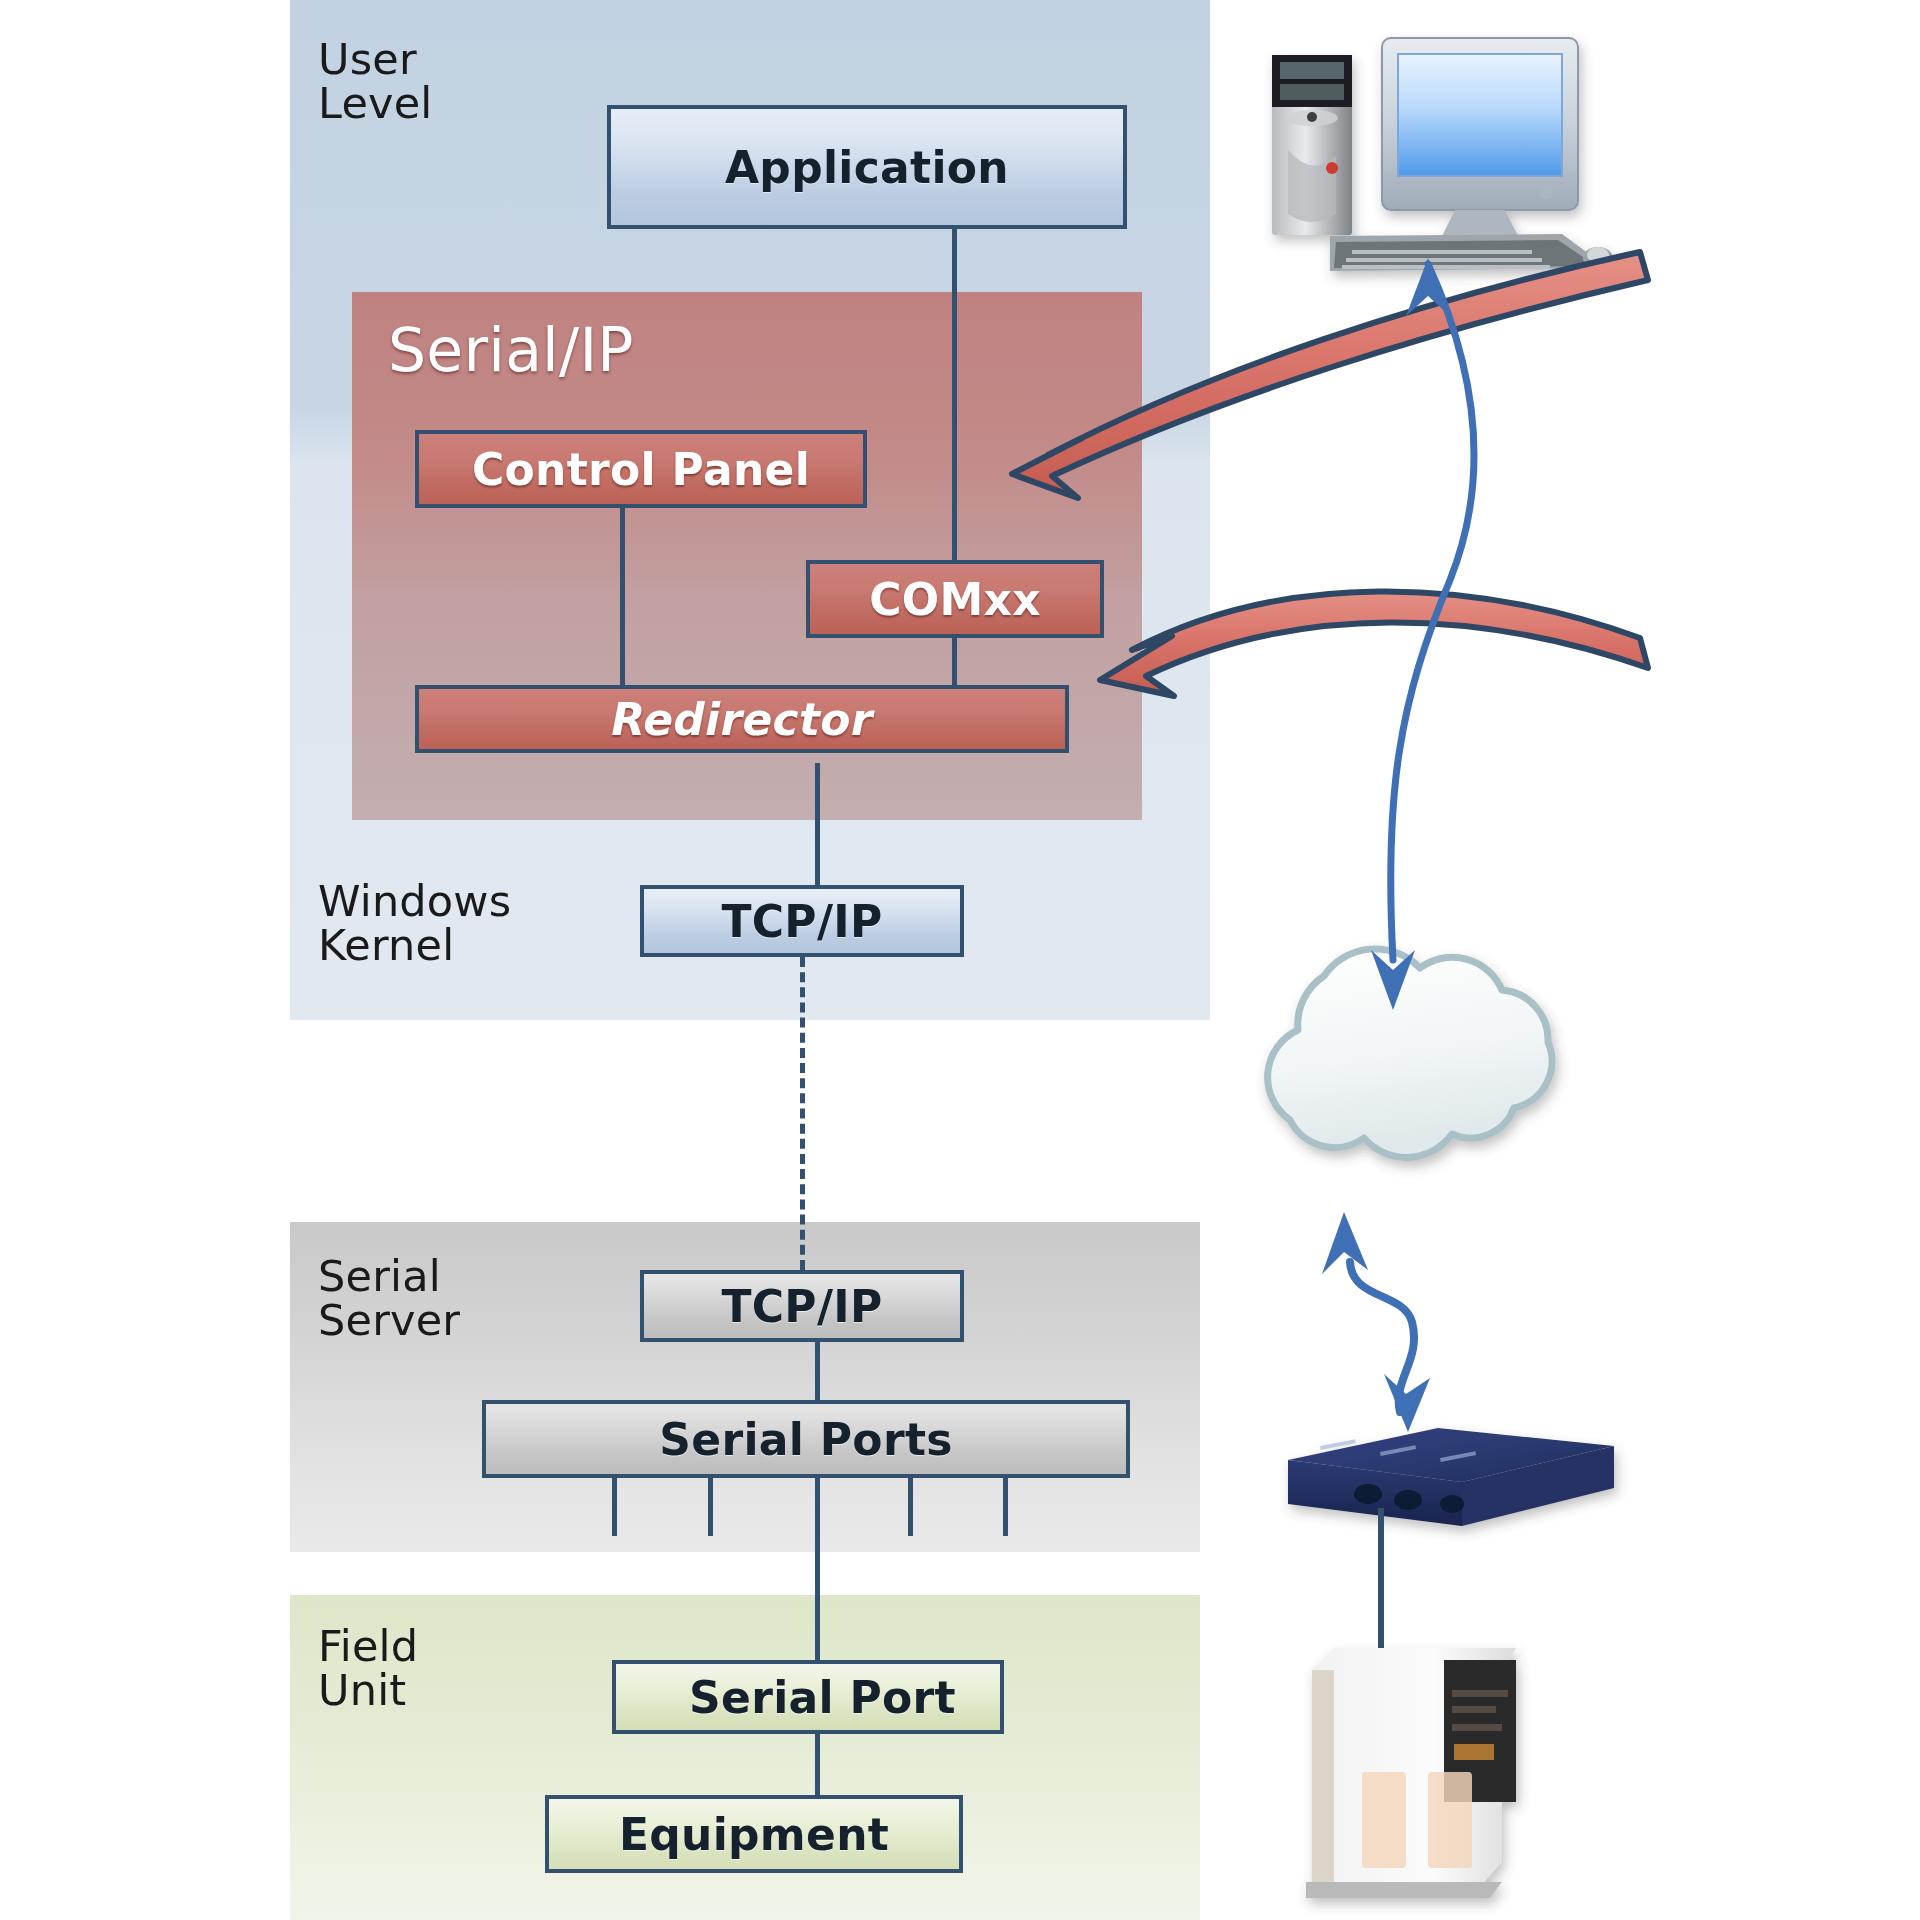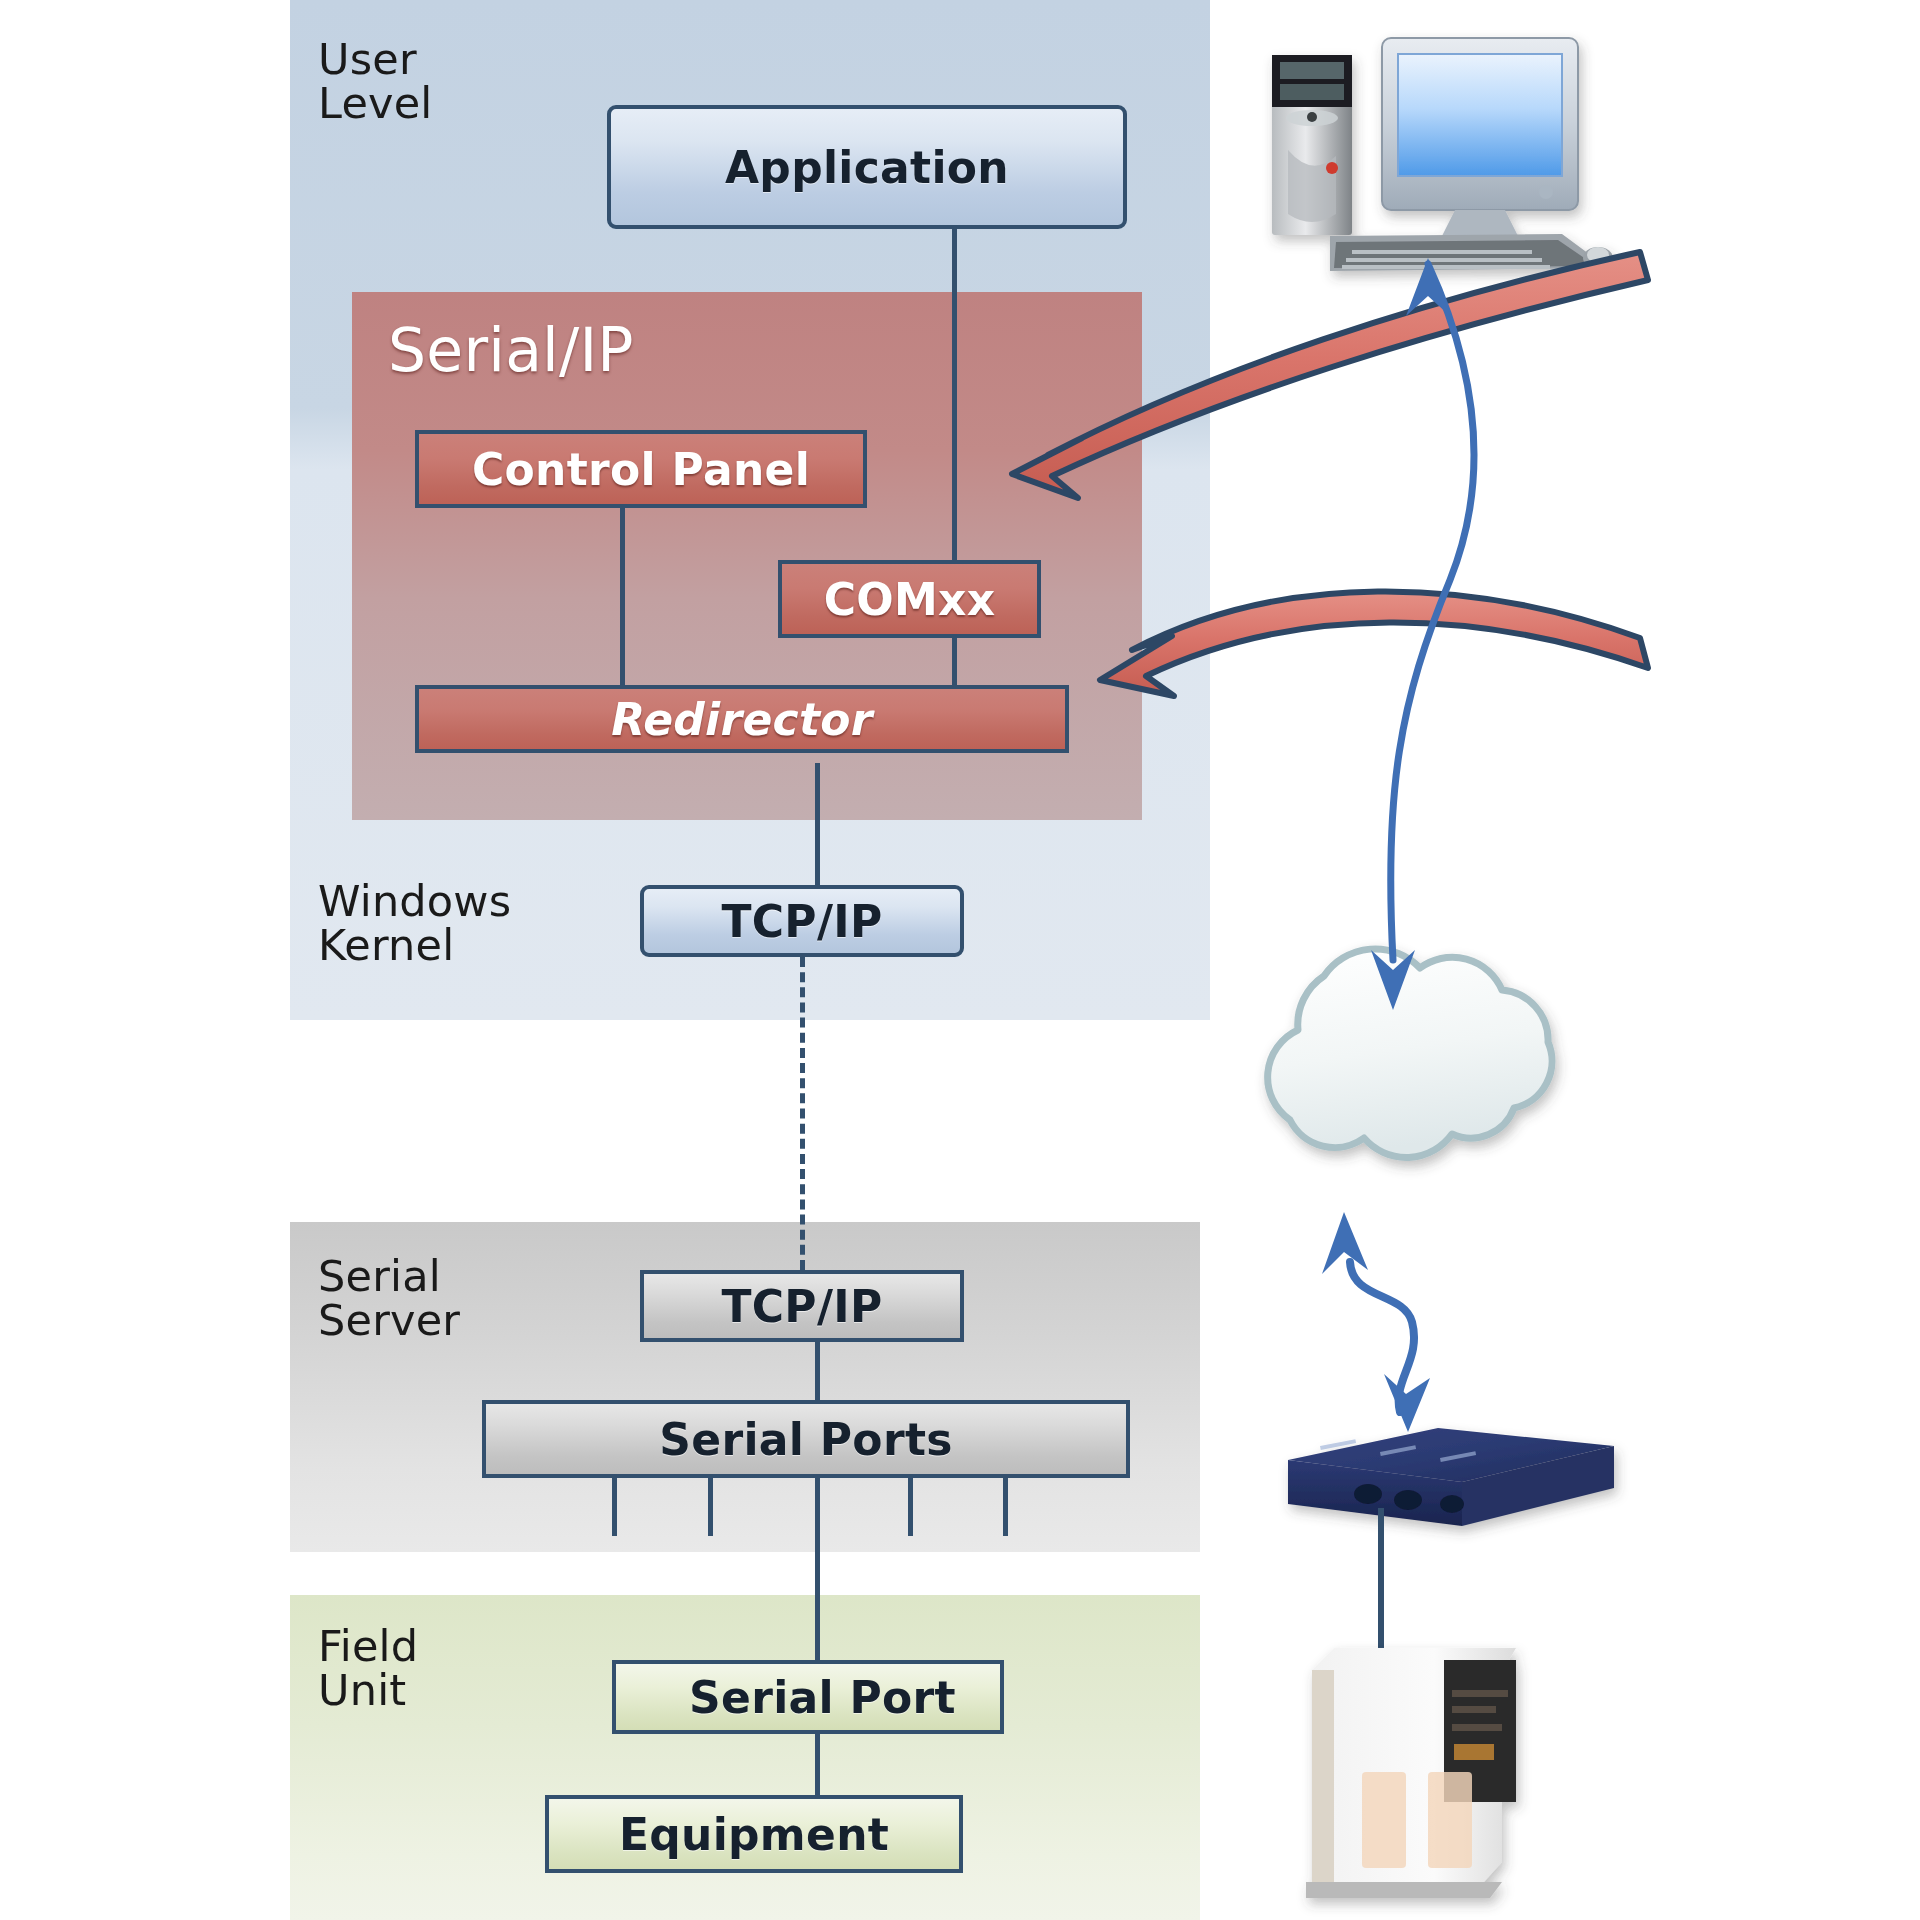--- a/index.html
+++ b/index.html
@@ -21,31 +21,31 @@
              background:linear-gradient(180deg,#c9c9c9 0%,#d4d4d4 35%,#e3e3e3 75%,#e9e9e9 100%);}
   #zone-field{left:290px;top:1595px;width:910px;height:325px;
              background:linear-gradient(180deg,#dde6c8 0%,#e4ebd4 40%,#eef2e3 80%,#f1f4e9 100%);}
 
   
   .box{position:absolute;border:4px solid #33506e;box-sizing:border-box;
        display:flex;align-items:center;justify-content:center;
        font-size:44px;font-weight:bold;letter-spacing:0.3px;white-space:nowrap;}
 
   .box-blue{background:linear-gradient(180deg,#e6edf6 0%,#dbe5f1 28%,#bccde3 72%,#b3c6dd 100%);
-            color:#16212e;text-shadow:0 1px 0 rgba(255,255,255,.55);border-radius:9px;}
+            color:#16212e;text-shadow:0 1px 0 rgba(255,255,255,.55);}
   .box-red{background:linear-gradient(180deg,#cb8079 0%,#c97a72 35%,#c06a60 75%,#bd6257 100%);
            color:#ffffff;text-shadow:0 2px 2px rgba(80,25,20,.55);}
   .box-grey{background:linear-gradient(180deg,#e7e7e7 0%,#dadada 30%,#c4c4c4 75%,#bdbdbd 100%);
             color:#16212e;text-shadow:0 1px 0 rgba(255,255,255,.6);}
   .box-green{background:linear-gradient(180deg,#f3f6ea 0%,#eaf0d8 35%,#dae3c0 78%,#d4deb6 100%);
             color:#16212e;text-shadow:0 1px 0 rgba(255,255,255,.6);}
 
   #box-application{left:607px;top:105px;width:520px;height:124px;}
   #box-controlpanel{left:415px;top:430px;width:452px;height:78px;}
-  #box-comxx{left:778px;top:560px;width:263px;height:78px;}
+  #box-comxx{left:806px;top:560px;width:298px;height:78px;}
   #box-redirector{left:415px;top:685px;width:654px;height:68px;font-style:italic;}
   #box-tcpip-k{left:640px;top:885px;width:324px;height:72px;}
   #box-tcpip-s{left:640px;top:1270px;width:324px;height:72px;}
   #box-serialports{left:482px;top:1400px;width:648px;height:78px;}
   #box-serialport-f{left:612px;top:1660px;width:392px;height:74px;padding-left:29px;}
   #box-equipment{left:545px;top:1795px;width:418px;height:78px;}
 
   #label-user{left:318px;top:38px;}
   #label-kernel{left:318px;top:880px;}
   #label-server{left:318px;top:1255px;}

